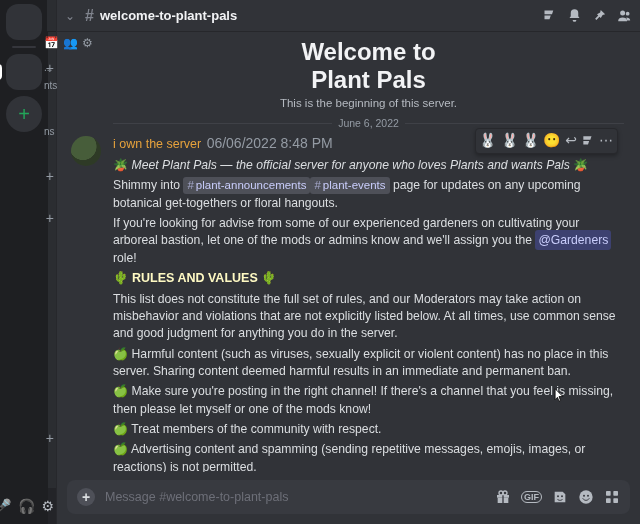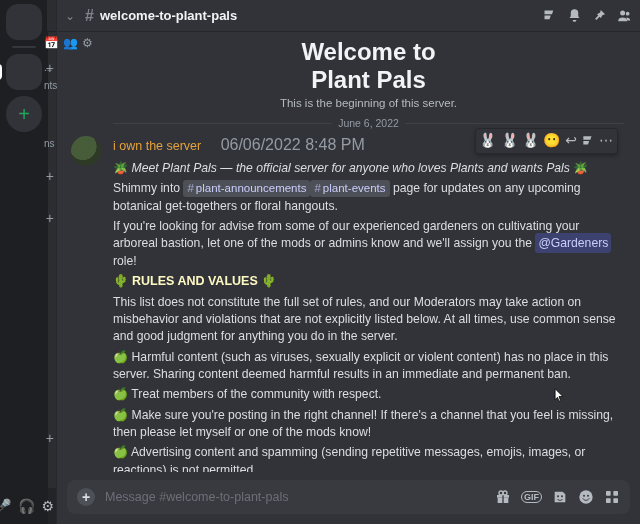--- a/index.html
+++ b/index.html
@@ -117,21 +117,21 @@
     line-height:1.42;
     color:#dbdee1;
     position:relative;
   }
   .avatar {
     position:absolute; left:-42px; top:2px;
     width:30px; height:30px; border-radius:50%;
     background: radial-gradient(circle at 40% 35%, #475d3a 0 50%, #2e3a26 52% 100%);
   }
   .author { color:#e6a23c; font-weight:500; font-size:12.5px;}
-  .timestamp { color:#949ba4; font-size:16px; margin-left:16px; font-weight:400;}
+  .timestamp { color:#949ba4; font-size:14px; margin-left:2px; font-weight:400;}
   .msg p { margin-top:3px; }
   .msg em { font-style: italic; }
   .chanlink {
     background:#4e5058; color:#c9cdfb;
     border-radius:3px; padding:0 4px;
     display:inline-flex; align-items:center; gap:2px;
     font-size:11.5px;
   }
   .chanlink .h { opacity:.7; }
   .mention { background:rgba(88,101,242,.3); color:#c9cdfb; border-radius:3px; padding:3px 3px;}
@@ -185,21 +185,21 @@
 <div class="chan-col">
   <div class="chan-header"></div>
   <div class="icons-row">
     <span>📅</span>
     <span>👥</span>
     <span>⚙</span>
   </div>
   <span class="tag" style="top:62px">...</span>
   <span class="addsmall" style="top:60px">+</span>
   <span class="tag" style="top:80px">nts</span>
-  <span class="tag" style="top:138px">ns</span>
+  <span class="tag" style="top:126px">ns</span>
   <span class="addsmall" style="top:168px">+</span>
   <span class="addsmall" style="top:210px">+</span>
   <span class="addsmall" style="top:430px">+</span>
   <div class="bottom">
     <span>🎤</span>
     <span>🎧</span>
     <span>⚙</span>
   </div>
 </div>
 
@@ -283,22 +283,22 @@
       </p>
 
       <p>
         <span>If you're looking for advise from some of our experienced gardeners on cultivating your arboreal bastion, let one of the mods or admins know and we'll assign you the </span><span class="mention">@Gardeners</span><span> role!</span>
       </p>
 
       <p class="section-title">🌵 RULES AND VALUES 🌵</p>
 
       <p>This list does not constitute the full set of rules, and our Moderators may take action on misbehavior and violations that are not explicitly listed below. At all times, use common sense and good judgment for anything you do in the server.</p>
       <p>🍏  Harmful content (such as viruses, sexually explicit or violent content) has no place in this server. Sharing content deemed harmful results in an immediate and permanent ban.</p>
+      <p>🍏  Make sure you're posting in the right channel! If there's a channel that you feel is missing, then please let myself or one of the mods know!</p>
       <p>🍏  Treat members of the community with respect.</p>
-      <p>🍏  Make sure you're posting in the right channel! If there's a channel that you feel is missing, then please let myself or one of the mods know!</p>
       <p>🍏  Advertising content and spamming (sending repetitive messages, emojis, images, or reactions) is not permitted.</p>
 
     </div>
 
     <svg class="cursor" viewBox="0 0 12 18">
         <path d="M1 1l0 14 3-3 2 5 2-1-2-5 5 0z" fill="#fff" stroke="#000" stroke-width="1"></path>
       </svg>
   </div>
 
   <div class="composer">

